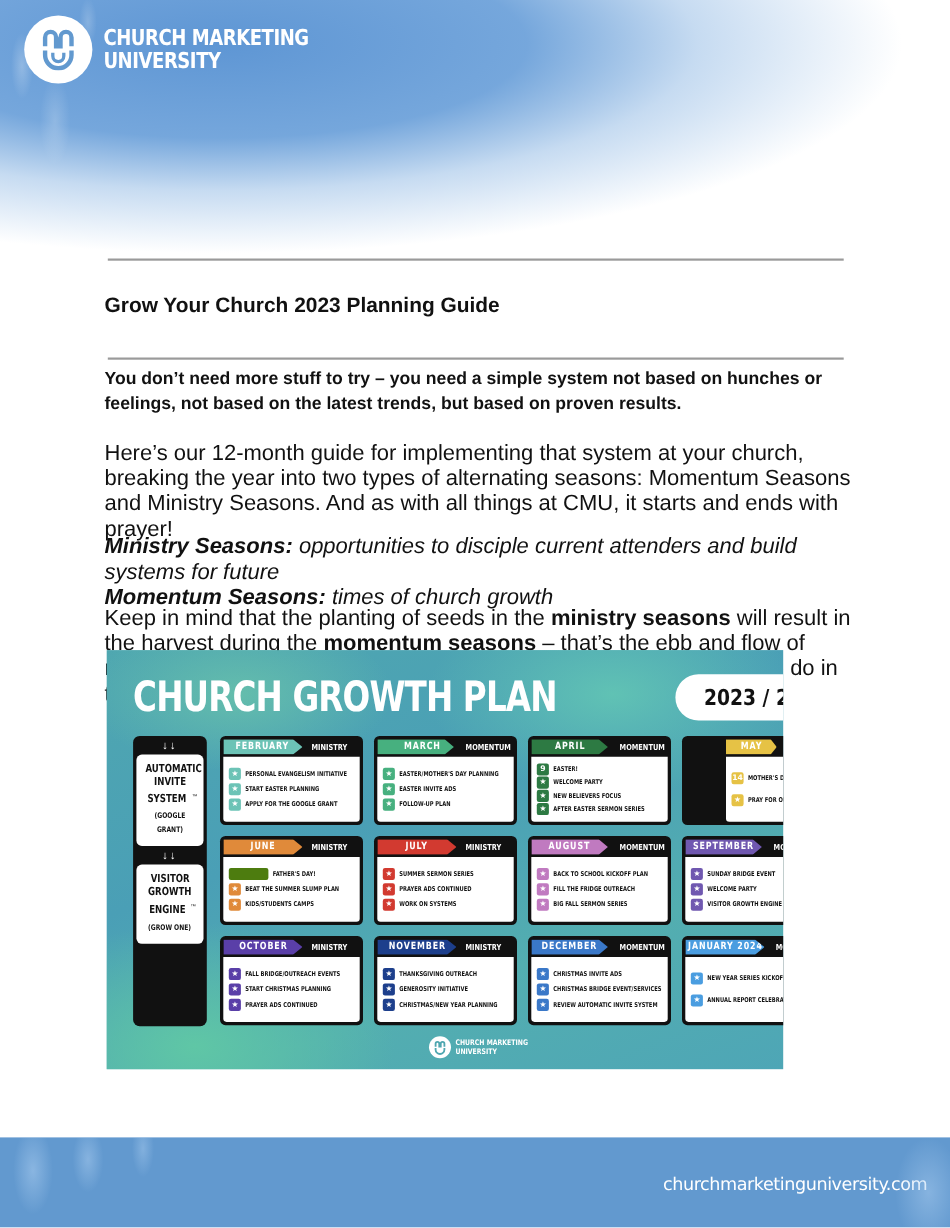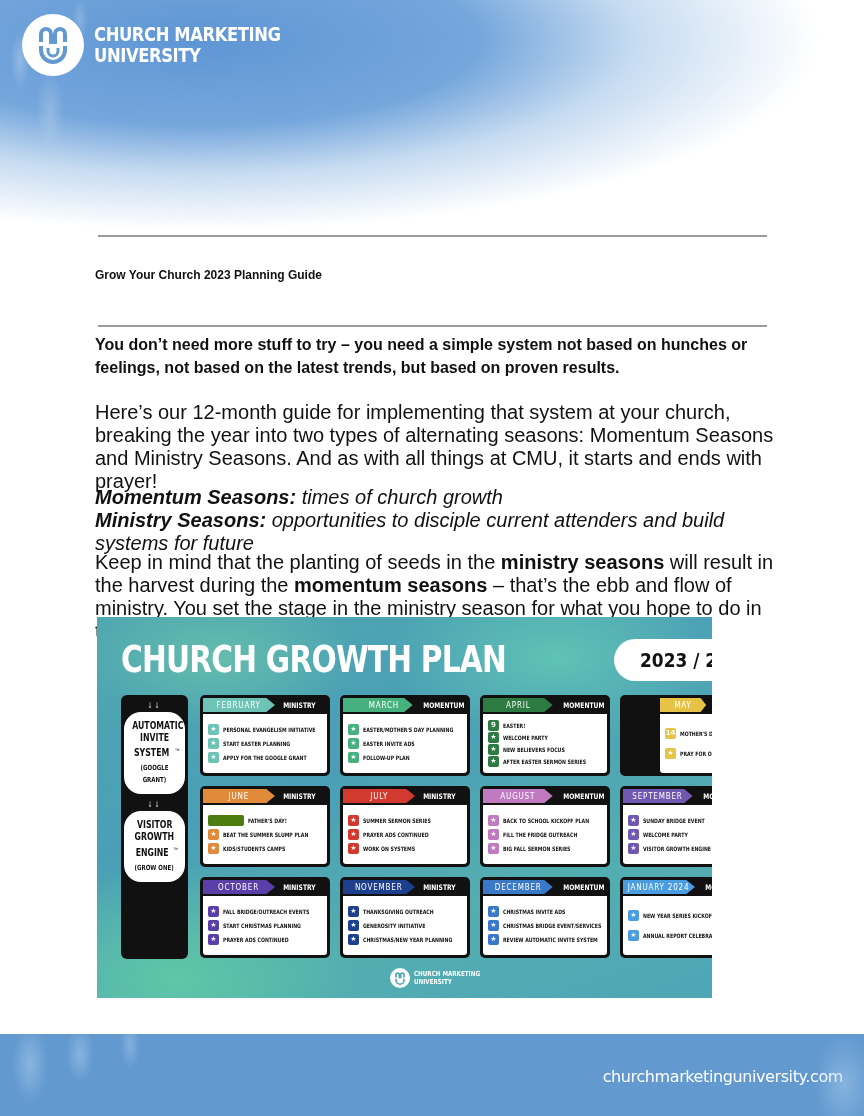--- a/index.html
+++ b/index.html
@@ -24,29 +24,29 @@
     width: 62px; height: 62px; border-radius: 50%; background: #ffffff;
     display: flex; align-items: center; justify-content: center;
   }
   .logo-text {
     margin-left: 10px; color: #ffffff; font-family: "DejaVu Sans", sans-serif; font-weight: bold;
     font-size: 20px; line-height: 21px; letter-spacing: -0.5px; transform: scaleX(0.82); transform-origin: left center;
   }
 
   .hr { position: absolute; left: 98px; width: 669px; height: 2px; background: #9a9a9a; }
 
-  .doc-title { position: absolute; left: 95px; top: 268px; font-size: 12px; font-weight: bold; }
+  .doc-title { position: absolute; left: 95px; top: 268px; font-size: 19px; font-weight: bold; }
   .lead { position: absolute; left: 95px; top: 333px; width: 680px; font-size: 16px; font-weight: bold; line-height: 23px; }
   .para { position: absolute; left: 95px; width: 680px; font-size: 20px; line-height: 23px; }
   .para b { font-weight: bold; }
   .para i { font-style: italic; }
 
   
   .plan {
-    position: absolute; left: 97px; top: 617px; width: 615px; height: 381px; overflow: hidden;
+    position: absolute; left: 97px; top: 591px; width: 615px; height: 381px; overflow: hidden;
     background:
       radial-gradient(ellipse 260px 160px at 80px 360px, rgba(96,200,165,0.95), transparent 70%),
       radial-gradient(ellipse 240px 130px at 460px 40px, rgba(100,200,180,0.85), transparent 70%),
       radial-gradient(ellipse 200px 100px at 120px 40px, rgba(110,200,170,0.7), transparent 70%),
       linear-gradient(160deg, #4fa7b0 0%, #4a9fb6 40%, #53aeb0 70%, #4ea6b6 100%);
   }
   .plan-title {
     position: absolute; left: 24px; top: 20px; color: #ffffff; font-family: "DejaVu Sans", sans-serif;
     font-weight: bold; font-size: 38px; letter-spacing: -1px; transform: scaleX(0.78); transform-origin: left center; white-space: nowrap;
   }
@@ -58,34 +58,34 @@
   .year-pill span { transform: scaleX(0.85); transform-origin: left center; display: inline-block; }
 
   .side {
     position: absolute; left: 24px; top: 78px; width: 67px; height: 264px; background: #111;
     border-radius: 6px; color: #fff; text-align: center;
   }
   .cn { font-family: "DejaVu Sans", sans-serif; font-weight: bold; display: inline-block; transform: scaleX(0.78); }
   .side-head { margin-top: 14px; font-size: 14px; line-height: 17px; }
   .arrows { font-size: 10px; margin-top: 4px; letter-spacing: 2px; }
   .side-box {
-    margin: 2px 3px 3px 3px; background: #fff; color: #111; border-radius: 17px; padding: 8px 1px 8px 1px;
+    margin: 2px 3px 3px 3px; background: #fff; color: #111; border-radius: 5px; padding: 8px 1px 8px 1px;
     font-size: 10px; line-height: 12px;
   }
   .side-box .sub { font-size: 7px; margin-top: 3px; }
   .side-box sup { font-size: 5px; }
 
   .card {
     position: absolute; width: 130px; height: 81px; background: #111; border-radius: 5px; padding: 3px;
   }
   .card-head { position: relative; height: 14px; display: flex; align-items: center; }
   .tag {
     position: relative; height: 14px; width: 72px; color: #fff; display: flex; align-items: center; justify-content: center;
     clip-path: polygon(0 0, 88% 0, 100% 50%, 88% 100%, 0 100%);
-    font-family: "DejaVu Sans", sans-serif; font-weight: normal; font-size: 9px; letter-spacing: 1px;
+    font-family: "DejaVu Sans", sans-serif; font-weight: bold; font-size: 9px; letter-spacing: 1px;
   }
   .tag span { display: inline-block; transform: scaleX(0.8); white-space: nowrap; }
   .season {
     flex: 1; color: #fff; padding-right: 3px;
     font-family: "DejaVu Sans", sans-serif; font-weight: bold; font-size: 7.5px;
   }
   .season span { display: inline-block; transform: scaleX(0.8); transform-origin: right center; }
   .card-body {
     margin-top: 2px; background: #fff; border-radius: 0 0 3px 3px; height: 59px;
     display: flex; flex-direction: column; justify-content: center; padding: 2px 5px; gap: 3px;
@@ -150,22 +150,22 @@
 
 <div class="hr" style="top:235px;"></div>
 <div class="doc-title">Grow Your Church 2023 Planning Guide</div>
 <div class="hr" style="top:325px;"></div>
 
 <div class="lead">You don’t need more stuff to try – you need a simple system not based on hunches or feelings, not based on the latest trends, but based on proven results.</div>
 
 <div class="para" style="top:401px;">Here’s our 12-month guide for implementing that system at your church, breaking the year into two types of alternating seasons: Momentum Seasons and Ministry Seasons. And as with all things at CMU, it starts and ends with prayer!</div>
 
 <div class="para" style="top:486px;">
+  <div><b><i>Ministry Seasons:</i></b><i> opportunities to disciple current attenders and build systems for future</i></div>
   <div><b><i>Momentum Seasons:</i></b><i> times of church growth</i></div>
-  <div><b><i>Ministry Seasons:</i></b><i> opportunities to disciple current attenders and build systems for future</i></div>
 </div>
 
 <div class="para" style="top:551px;"><span>Keep in mind that the planting of seeds in the </span><b>ministry seasons</b><span> will result in the harvest during the </span><b>momentum seasons</b><span> – that’s the ebb and flow of ministry. You set the stage in the ministry season for what you hope to do in the momentum seasons.</span></div>
 
 <div class="plan">
   <div class="plan-title">CHURCH GROWTH PLAN</div>
   <div class="year-pill">
       <span>2023 / 2024</span>
     </div>
 

